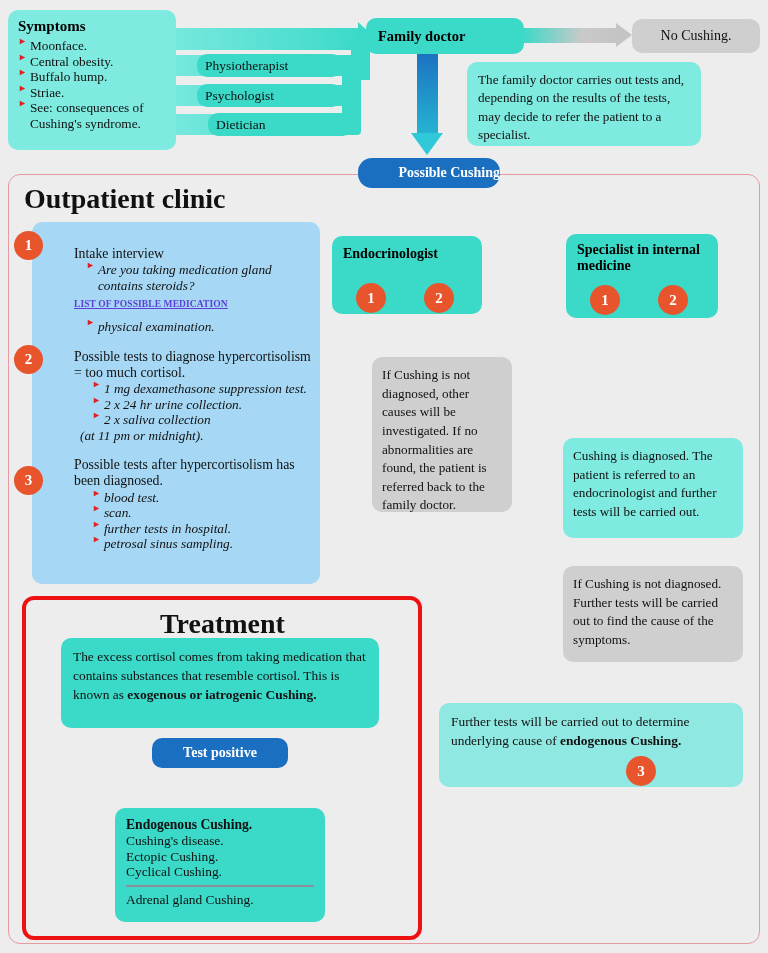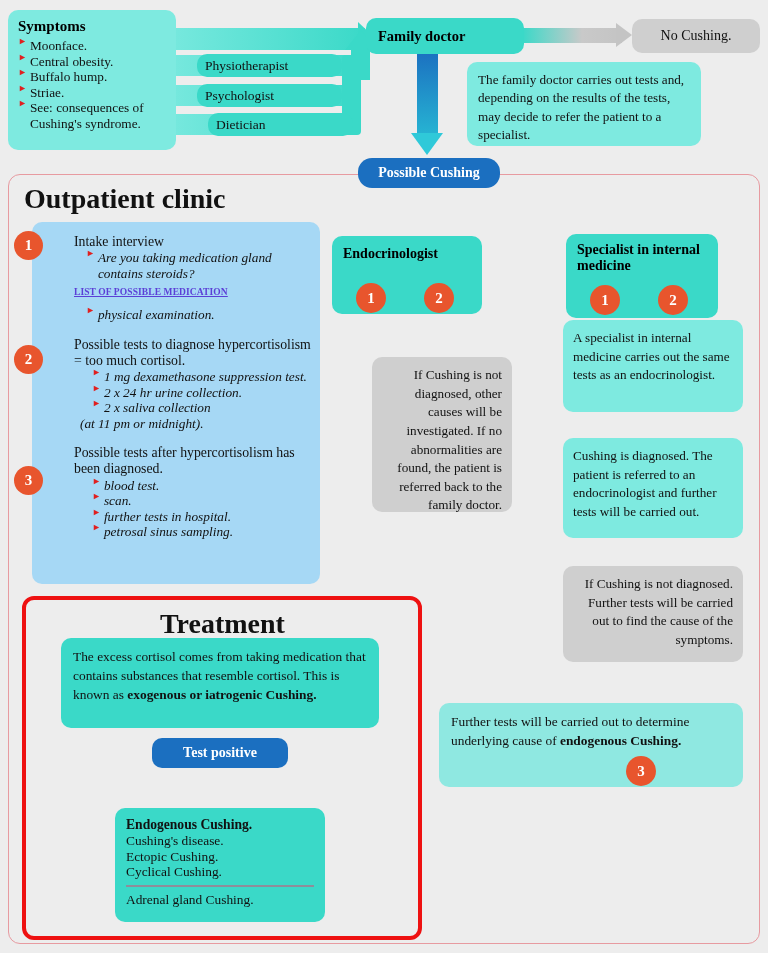--- a/index.html
+++ b/index.html
@@ -9,21 +9,21 @@
     font-family: "Liberation Serif", "DejaVu Serif", serif;
     overflow: hidden;
   }
   #stage { position: relative; width: 768px; height: 953px; background:#ededed; }
 
   
   .box { position: absolute; border-radius: 10px; }
   .teal-dark  { background: #3ad9c8; }
   .teal-light { background: #7eeae0; }
   .blue-box   { background: #1b6fc0; color: #fff; }
-  .gray-box   { background: #cfcfcf; text-align: right; }
+  .gray-box   { background: #cfcfcf; }
   .lightblue  { background: #a6d8f5; }
 
   .txt { font-size: 13.3px; line-height: 1.17; color: #111; }
   .bold { font-weight: bold; }
   .ital { font-style: italic; }
 
   
   .conn { position: absolute; }
 
   
@@ -197,27 +197,27 @@
   </div>
 
   <div class="box gray-box" style="left:632px;top:19px;width:128px;height:34px;display:flex;align-items:center;justify-content:center;">
     <span class="txt" style="font-size:14px;">No Cushing.</span>
   </div>
 
   <div class="box teal-light" style="left:467px;top:62px;width:234px;height:84px;padding:8px 11px;">
     <span class="txt" style="font-size:13.2px;line-height:1.24;">The family doctor carries out tests and, depending on the results of the tests, may decide to refer the patient to a specialist.</span>
   </div>
 
-  <div class="box blue-box" style="left:358px;top:158px;width:142px;height:30px;display:flex;align-items:center;justify-content:center;border-radius:14px;">
+  <div class="box blue-box" style="left:358px;top:158px;width:142px;height:30px;display:flex;align-items:center;justify-content:flex-end;border-radius:14px;">
     <span class="bold" style="font-size:14px;">Possible Cushing</span>
   </div>
 
   <h2 class="panel-title" style="position:absolute;left:24px;top:183px;">Outpatient clinic</h2>
 
-  <div class="box lightblue" style="left:32px;top:222px;width:288px;height:362px;padding:6px 8px 6px 42px;">
+  <div class="box lightblue" style="left:32px;top:222px;width:288px;height:362px;padding:18px 8px 6px 42px;">
 
     <div style="margin-top:6px;">
       <div class="txt" style="font-size:13.8px;">Intake interview</div>
       <div class="txt ital" style="display:flex;margin-left:12px;">
         <span class="bul">►</span>
         <span>Are you taking medication gland contains steroids?</span>
       </div>
       <a class="medlink" href="#" style="display:inline-block;margin-top:4px;">LIST OF POSSIBLE MEDICATION</a>
       <div class="txt ital" style="display:flex;margin-left:12px;margin-top:8px;">
         <span class="bul">►</span>
@@ -276,23 +276,20 @@
   <div class="box gray-box" style="left:372px;top:357px;width:140px;height:155px;padding:8px 10px;">
     <span class="txt" style="font-size:13.2px;line-height:1.26;">If Cushing is not diagnosed, other causes will be investigated. If no abnormalities are found, the patient is referred back to the family doctor.</span>
   </div>
 
   <div class="box teal-dark" style="left:566px;top:234px;width:152px;height:84px;padding:8px 11px;">
     <span class="bold" style="font-size:14px;line-height:1.12;display:block;">Specialist in internal medicine</span>
   </div>
   <div class="circ" style="left:590px;top:285px;width:30px;height:30px;font-size:15px;">1</div>
   <div class="circ" style="left:658px;top:285px;width:30px;height:30px;font-size:15px;">2</div>
 
-  <div class="box teal-light" style="left:563px;top:320px;width:180px;height:92px;padding:8px 10px;">
-    <span class="txt" style="font-size:13.2px;line-height:1.26;">A specialist in internal medicine carries out the same tests as an endocrinologist.</span>
-  </div>
 
   <div class="box teal-light" style="left:563px;top:438px;width:180px;height:100px;padding:8px 10px;">
     <span class="txt" style="font-size:13.2px;line-height:1.26;">Cushing is diagnosed. The patient is referred to an endocrinologist and further tests will be carried out.</span>
   </div>
 
   <div class="box gray-box" style="left:563px;top:566px;width:180px;height:96px;padding:8px 10px;">
     <span class="txt" style="font-size:13.2px;line-height:1.26;">If Cushing is not diagnosed. Further tests will be carried out to find the cause of the symptoms.</span>
   </div>
 
   <div class="box" style="left:439px;top:703px;width:304px;height:84px;padding:9px 12px;background:#8fe8e1;">

